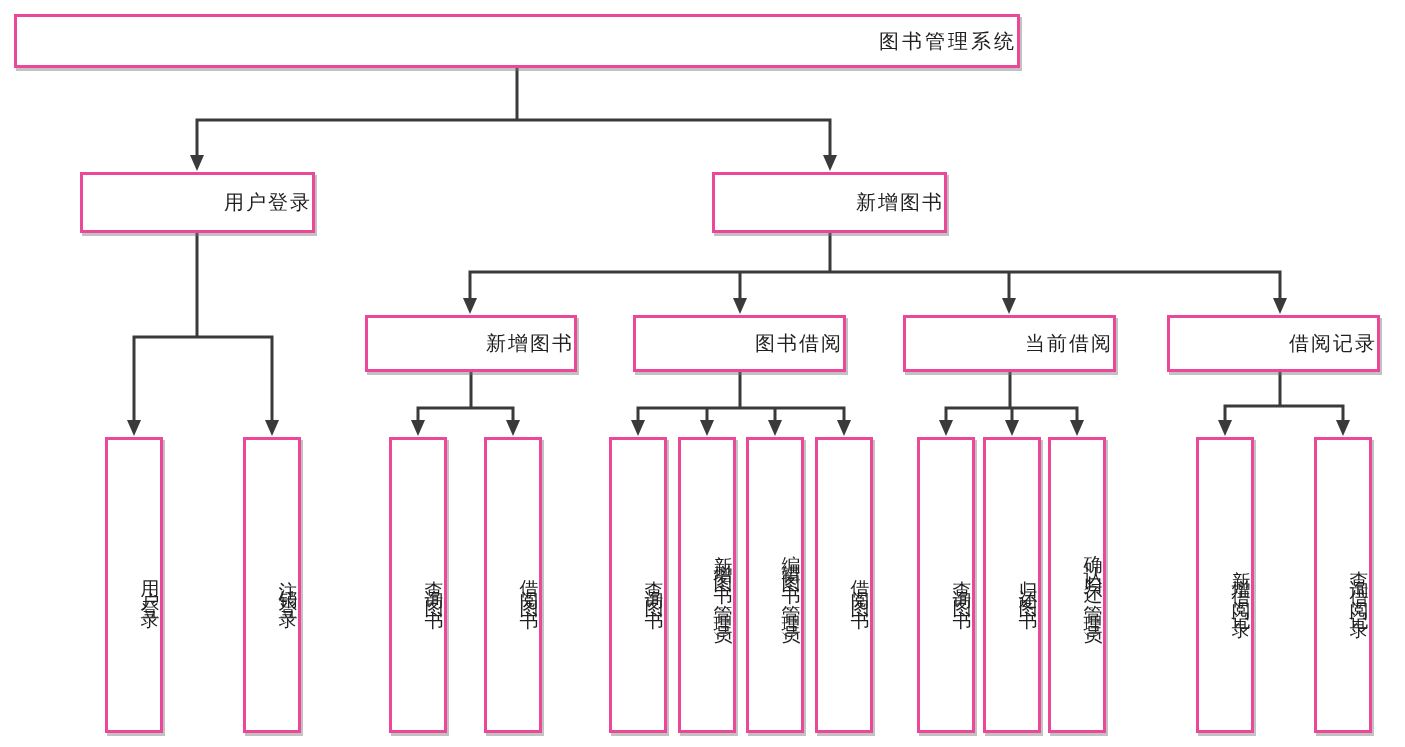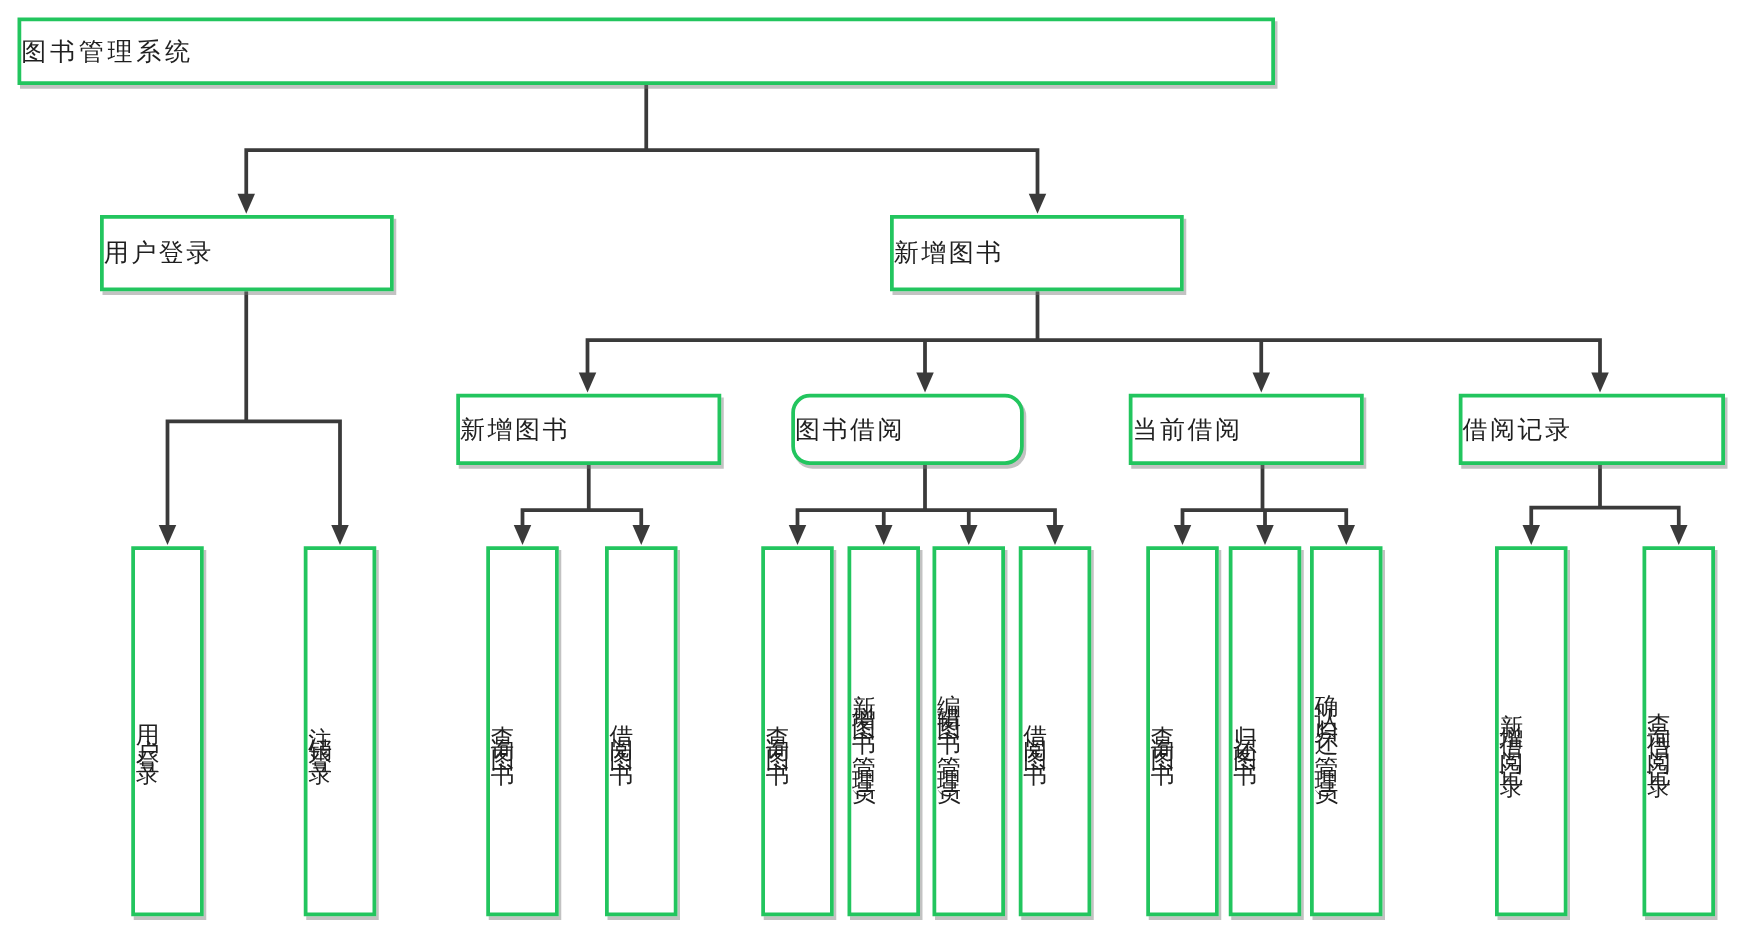--- a/index.html
+++ b/index.html
@@ -8,23 +8,23 @@
     width:1405px;height:747px;
     background:#ffffff;
     font-family:"Liberation Sans","DejaVu Sans",sans-serif;
     overflow:hidden;
   }
   .wires{position:absolute;left:0;top:0;z-index:0;}
   .node{
     position:absolute;
     box-sizing:border-box;
     background:#ffffff;
-    border:3px solid #22c55e;
+    border:3px solid #ec4899;
     box-shadow:2px 3px 0 rgba(120,120,120,0.45);
-    display:flex;align-items:center;justify-content:flex-start;
+    display:flex;align-items:center;justify-content:flex-end;
     z-index:1;
     color:#1f1f1f;
   }
   .hlabel{
     font-size:20px;
     letter-spacing:2px;
     white-space:nowrap;
   }
   .root-label{letter-spacing:3px;}
   .vnode{width:58px;top:437px;height:296px;}
@@ -97,24 +97,24 @@
   <div class="node" style="left:80px;top:172px;width:235px;height:61px;">
     <span class="hlabel">用户登录</span>
   </div>
   <div class="node" style="left:712px;top:172px;width:235px;height:61px;">
     <span class="hlabel">新增图书</span>
   </div>
 
   <div class="node" style="left:365px;top:315px;width:212px;height:57px;">
     <span class="hlabel">新增图书</span>
   </div>
-  <div class="node" style="left:633px;top:315px;width:186px;height:57px;border-radius:15px;">
+  <div class="node" style="left:633px;top:315px;width:213px;height:57px;">
     <span class="hlabel">图书借阅</span>
   </div>
-  <div class="node" style="left:903px;top:315px;width:188px;height:57px;">
+  <div class="node" style="left:903px;top:315px;width:213px;height:57px;">
     <span class="hlabel">当前借阅</span>
   </div>
   <div class="node" style="left:1167px;top:315px;width:213px;height:57px;">
     <span class="hlabel">借阅记录</span>
   </div>
 
   <div class="node vnode" style="left:105px;">
     <span class="vlabel">用户登录</span>
   </div>
   <div class="node vnode" style="left:243px;">

